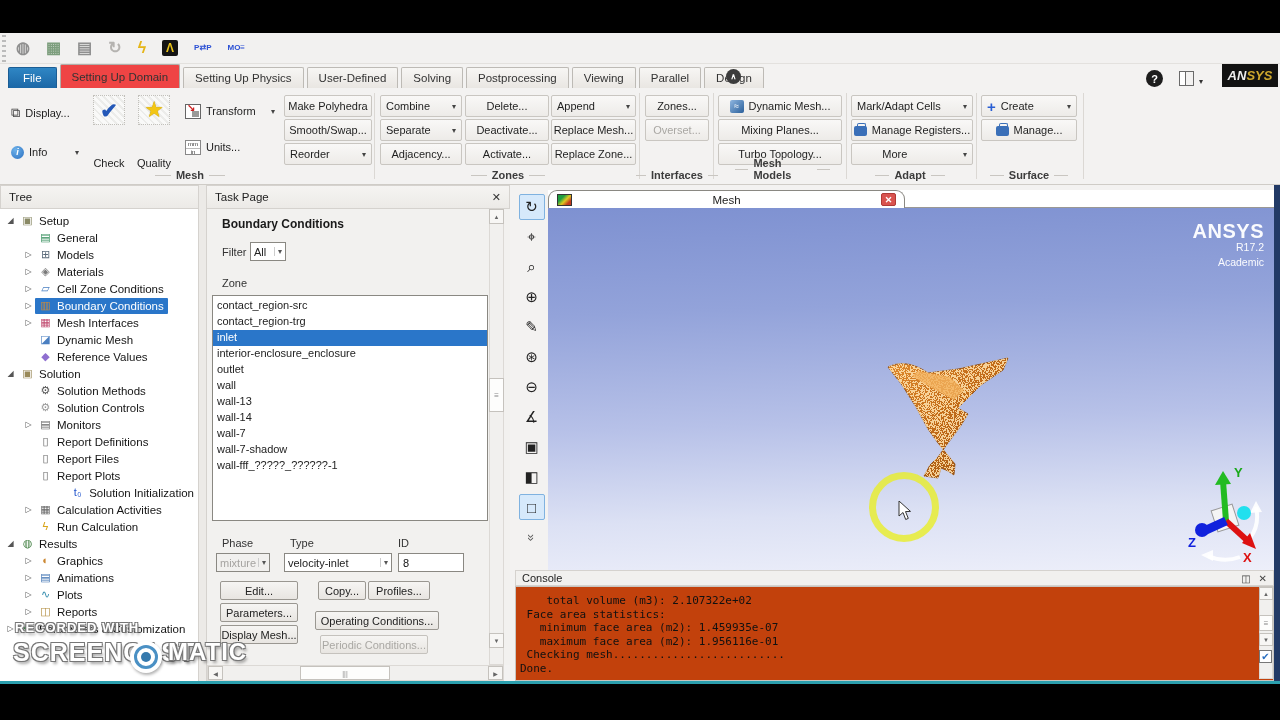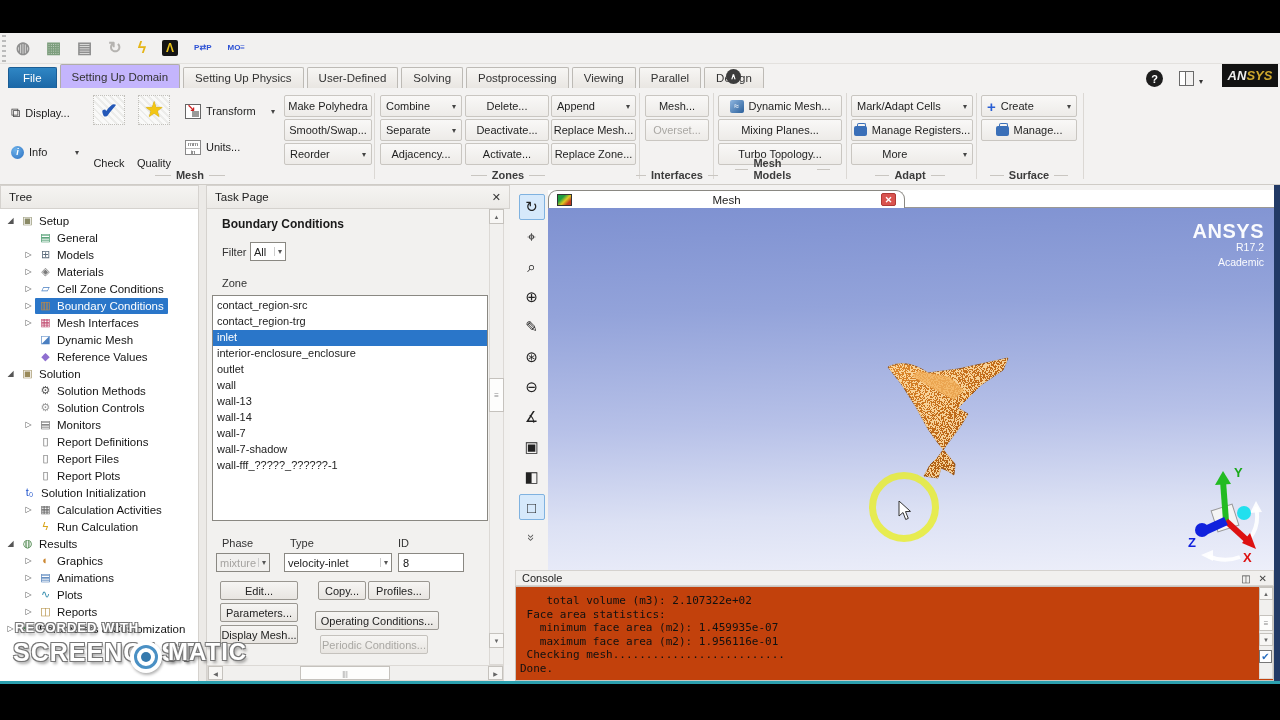--- a/index.html
+++ b/index.html
@@ -9,21 +9,21 @@
 .ui{position:absolute;left:0;top:33px;width:1280px;height:651px;background:#f3f2f1}
 
 .qtb{position:absolute;left:0;top:0;width:100%;height:31px;background:#f2f1f0;display:flex;align-items:center;gap:16px;padding-left:16px;border-bottom:1px solid #e3e1de}
 .grip{position:absolute;left:2px;top:2px;width:4px;height:27px;background:repeating-linear-gradient(#bbb 0 2px,transparent 2px 5px)}
 .qico{font-size:16px;line-height:1;font-weight:bold;cursor:default}
 .qico.txt{font-size:8px;font-weight:700;letter-spacing:0}
 .qico.box{background:#141414;padding:2px 4px;border-radius:2px;font-size:12px}
 
 .tabrow{position:absolute;left:0;top:31px;width:100%;height:24px;display:flex;align-items:flex-end;padding-left:8px;gap:3px}
 .tab{height:21px;padding:0 11px;font-size:11.5px;display:flex;align-items:center;background:linear-gradient(#f7f6f4,#e9e6e2);border:1px solid #bdbab5;border-bottom:none;border-radius:2px 2px 0 0;color:#333;white-space:nowrap}
-.tab.active{background:#c4b5fd;height:24px;z-index:2;border-color:#b0ada8}
+.tab.active{background:#ef4444;height:24px;z-index:2;border-color:#b0ada8}
 .tab.file{background:linear-gradient(#2f86c4,#1b67a6);color:#fff;border-color:#1b5d94;padding:0 14px}
 .collapse-btn{width:15px;height:15px;border-radius:50%;background:#3c3c3c;color:#fff;font-size:8px;display:flex;align-items:center;justify-content:center;margin-left:8px;align-self:center;font-weight:bold}
 .helpbtn{left:1146px;top:37px;width:17px;height:17px;border-radius:50%;background:#1d1d1d;color:#fff;font-weight:bold;font-size:11px;display:flex;align-items:center;justify-content:center}
 .layoutbtn{left:1179px;top:38px;width:15px;height:15px;border:1px solid #6a6a6a;display:flex}
 .layoutbtn i{display:block;width:6px;border-right:1px solid #6a6a6a;background:#fff}
 .layoutcaret{left:1199px;top:44px;font-size:8px;color:#333}
 .ansyslogo{left:1222px;top:31px;width:56px;height:23px;background:#121212;display:flex;align-items:center;justify-content:center;font-weight:bold;font-size:13px;font-style:italic}
 .ansyslogo .an{color:#eee}.ansyslogo .sys{color:#cda72e}
 
 .ribbon{position:absolute;left:0;top:55px;width:100%;height:97px;background:#f3f2f1;border-bottom:1px solid #cfccc7}
@@ -222,21 +222,21 @@
       <div class="rb bord" style="left:465px;top:31px;width:84px;height:22px">Deactivate...</div>
       <div class="rb bord" style="left:465px;top:55px;width:84px;height:22px">Activate...</div>
       <div class="rb bord" style="left:551px;top:7px;width:85px;height:22px">
           <span>Append</span>
           <span class="caret">▾</span>
         </div>
       <div class="rb bord" style="left:551px;top:31px;width:85px;height:22px">Replace Mesh...</div>
       <div class="rb bord" style="left:551px;top:55px;width:85px;height:22px">Replace Zone...</div>
       <div class="rlabel" style="left:468px;width:80px">Zones</div>
 
-      <div class="rb bord" style="left:645px;top:7px;width:64px;height:22px">Mesh...</div>
+      <div class="rb bord" style="left:645px;top:7px;width:64px;height:22px">Zones...</div>
       <div class="rb bord dis" style="left:645px;top:31px;width:64px;height:22px">Overset...</div>
       <div class="rlabel" style="left:636px;width:82px">Interfaces</div>
 
       <div class="rb bord" style="left:718px;top:7px;width:124px;height:22px">
           <span class="dynic">≈</span>
           <span>Dynamic Mesh...</span>
         </div>
       <div class="rb bord" style="left:718px;top:31px;width:124px;height:22px">Mixing Planes...</div>
       <div class="rb bord" style="left:718px;top:55px;width:124px;height:22px">Turbo Topology...</div>
       <div class="rlabel" style="left:735px;width:95px">Mesh Models</div>
@@ -377,21 +377,21 @@
             <span>Report Files</span>
           </span>
         </div>
         <div class="trow" style="padding-left: 22px;">
           <span class="texp"></span>
           <span class="thl">
             <span class="tico" style="color: rgb(102, 102, 102);">▯</span>
             <span>Report Plots</span>
           </span>
         </div>
-        <div class="trow" style="padding-left: 6px;">
+        <div class="trow" style="padding-left: 35px; justify-content: flex-end;">
           <span class="texp"></span>
           <span class="thl">
             <span class="tico" style="color: rgb(34, 85, 204);">t₀</span>
             <span>Solution Initialization</span>
           </span>
         </div>
         <div class="trow" style="padding-left: 22px;">
           <span class="texp">▷</span>
           <span class="thl">
             <span class="tico" style="color: rgb(102, 102, 102);">▦</span>

